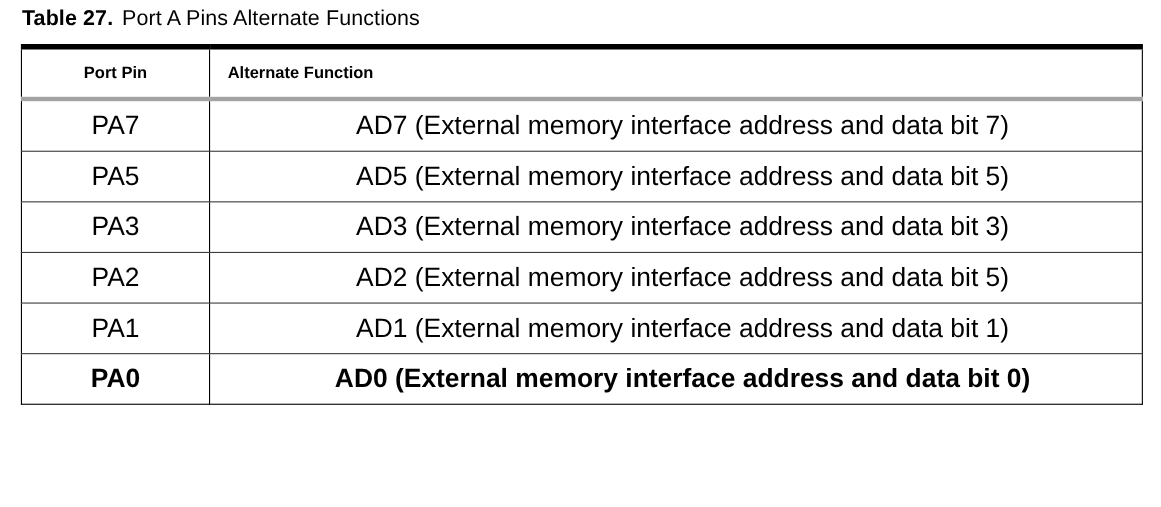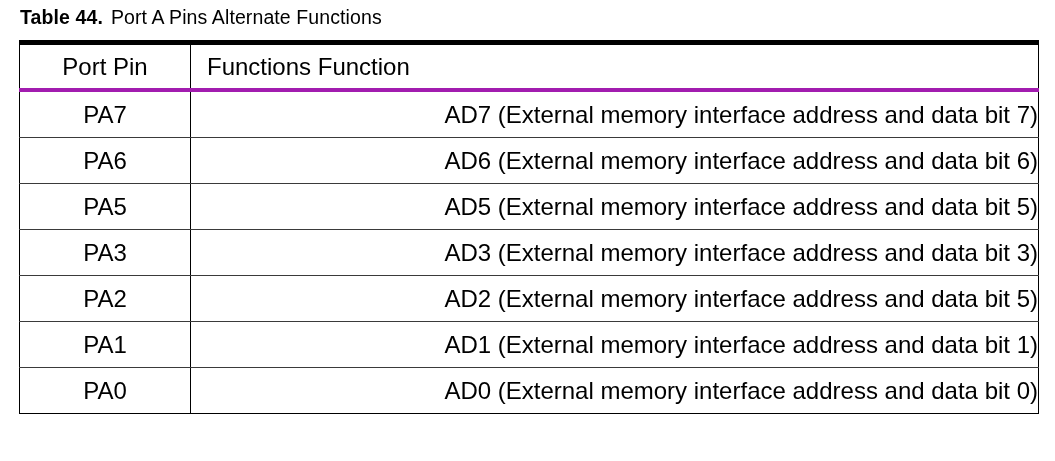--- a/index.html
+++ b/index.html
@@ -55,25 +55,25 @@
     width: 1019px;
     font-size: 19px;
   }
 
   table.data-table col.col-pin   { width: 171px; }
   table.data-table col.col-func  { width: 848px; }
 
   
   table.data-table thead tr.header-row > th {
     border-top: 5px solid #000000;
-    border-bottom: 4px solid #a21caf;
+    border-bottom: 4px solid #a3a3a3;
     padding: 0;
     height: 43px;
-    font-weight: normal;
-    font-size: 24px;
+    font-weight: bold;
+    font-size: 15px;
     vertical-align: middle;
   }
 
   th.th-pin {
     text-align: center;
     border-left: 1.5px solid #000000;
     border-right: 1.5px solid #000000;
   }
   th.th-func {
     text-align: left;
@@ -88,58 +88,55 @@
     border-bottom: 1.5px solid #3a3a3a;
     font-size: 24px;
     font-weight: normal;
   }
   table.data-table tbody td.td-pin {
     text-align: center;
     border-left: 1.5px solid #000000;
     border-right: 1.5px solid #000000;
   }
   table.data-table tbody td.td-func {
-    text-align: right;
+    text-align: center;
     padding-left: 12px;
     border-right: 1.5px solid #000000;
     white-space: nowrap;
   }
   table.data-table tbody tr:last-child td {
     border-bottom: 1.5px solid #000000;
+    font-weight: bold;
   }
 </style>
 </head>
 <body>
 
 <div class="page">
 
   <div class="table-caption">
-    <span class="caption-label">Table 44.</span><span class="caption-title">Port A Pins Alternate Functions</span>
+    <span class="caption-label">Table 27.</span><span class="caption-title">Port A Pins Alternate Functions</span>
   </div>
 
   <div class="table-wrap">
     <table class="data-table">
       <colgroup>
         <col class="col-pin">
         <col class="col-func">
       </colgroup>
       <thead>
         <tr class="header-row">
           <th class="th-pin">Port Pin</th>
-          <th class="th-func">Functions Function</th>
+          <th class="th-func">Alternate Function</th>
         </tr>
       </thead>
       <tbody id="table-body">
       <tr>
             <td class="td-pin">PA7</td>
             <td class="td-func">AD7 (External memory interface address and data bit 7)</td>
-          </tr>
-          <tr>
-            <td class="td-pin">PA6</td>
-            <td class="td-func">AD6 (External memory interface address and data bit 6)</td>
           </tr>
           <tr>
             <td class="td-pin">PA5</td>
             <td class="td-func">AD5 (External memory interface address and data bit 5)</td>
           </tr>
           <tr>
             <td class="td-pin">PA3</td>
             <td class="td-func">AD3 (External memory interface address and data bit 3)</td>
           </tr>
           <tr>

